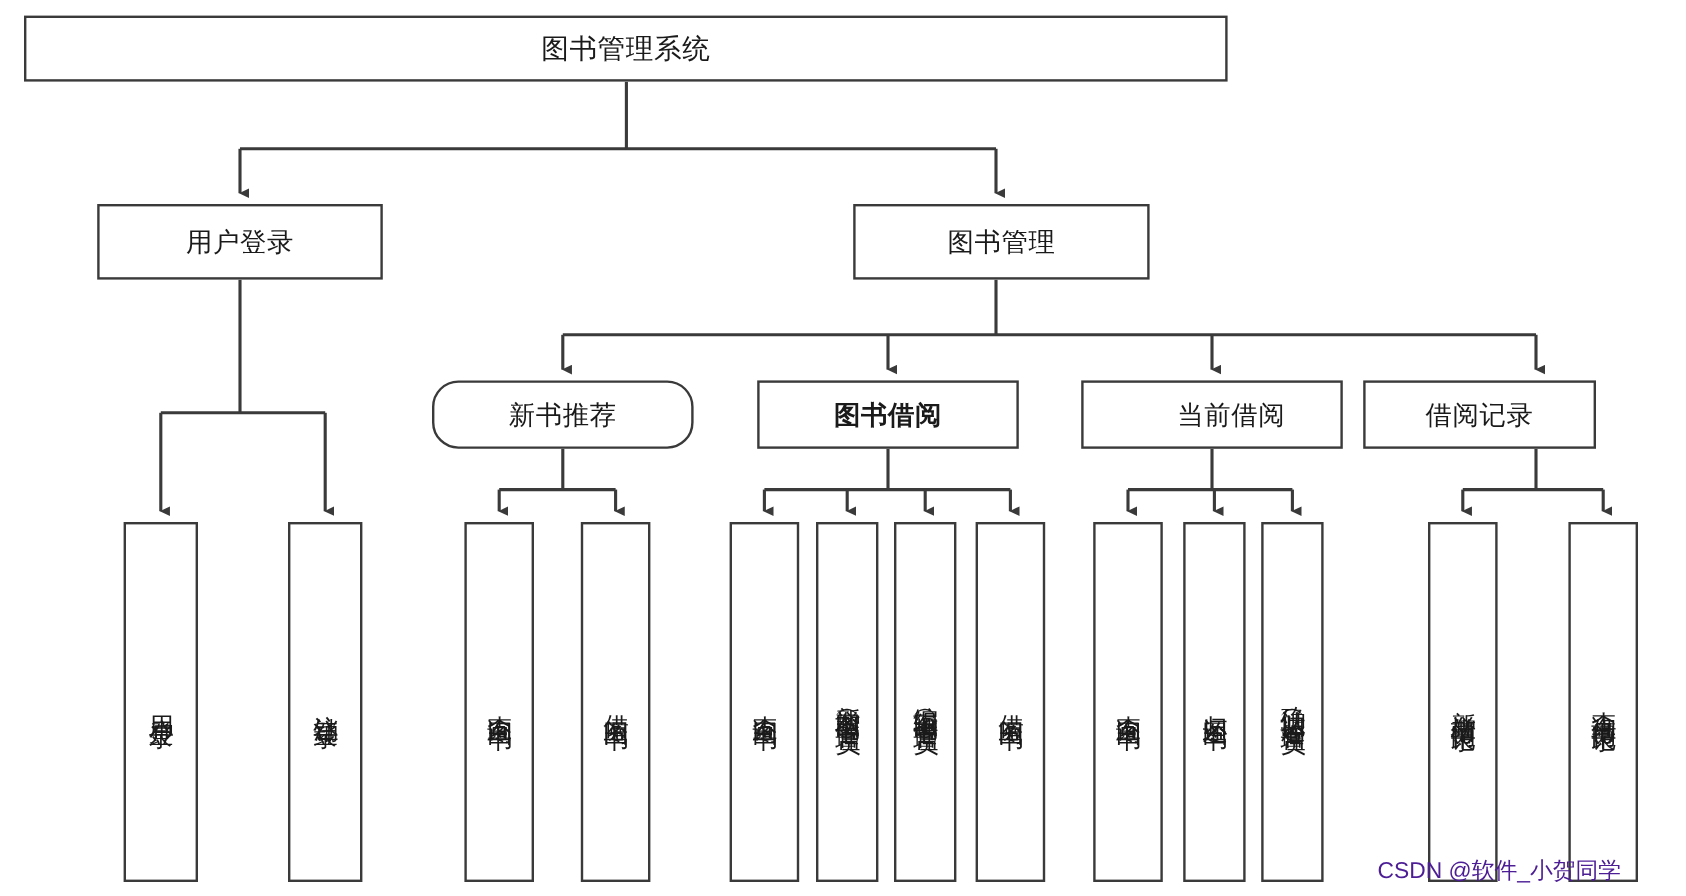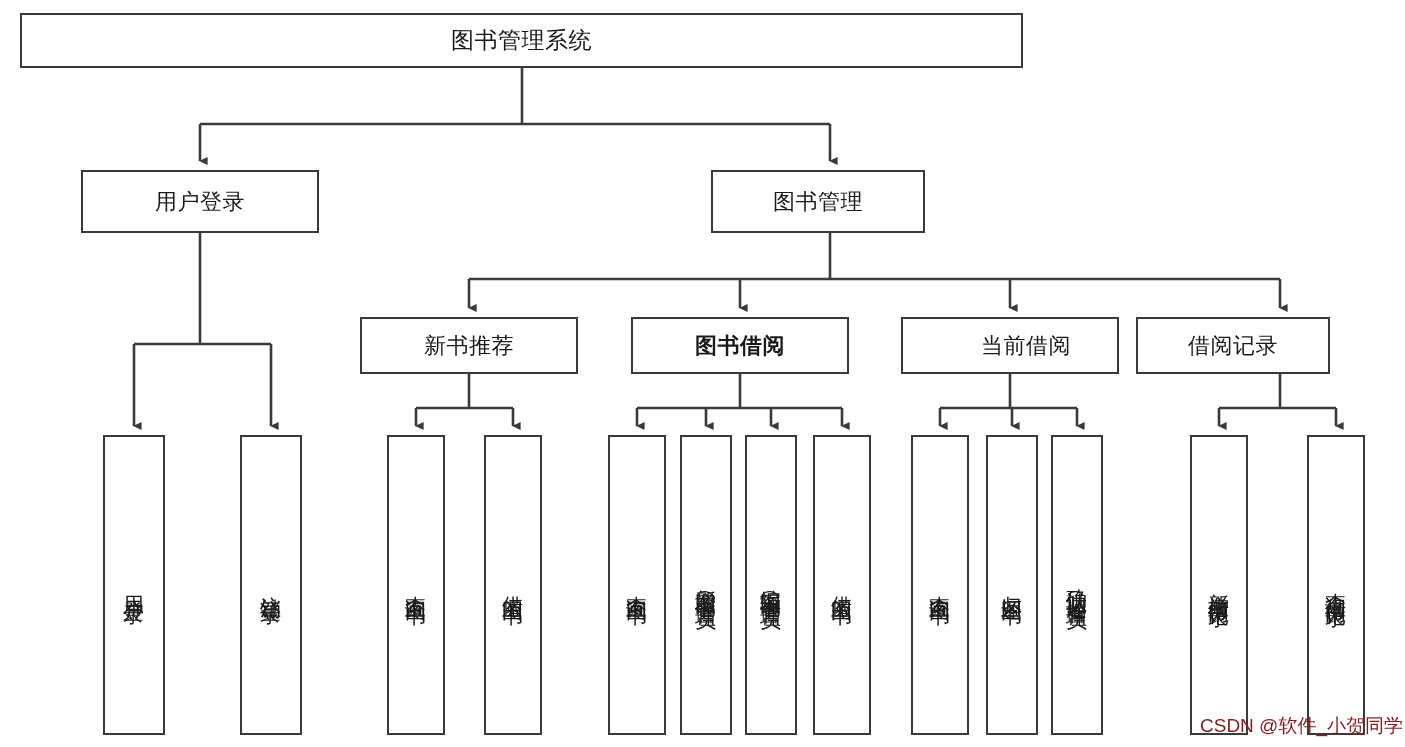--- a/index.html
+++ b/index.html
@@ -117,24 +117,24 @@
       </g>
   </svg>
 
   <div id="node-layer">
       <div class="node-box node-h node-root" style="left: 20px; top: 13px; width: 1003px; height: 55px;">
         <span class="node-label">图书管理系统</span>
       </div>
       <div class="node-box node-h" style="left: 81px; top: 170px; width: 238px; height: 63px;">
         <span class="node-label">用户登录</span>
       </div>
-      <div class="node-box node-h" style="left: 711px; top: 170px; width: 214px; height: 63px;">
+      <div class="node-box node-h" style="left: 711px; top: 170px; width: 247px; height: 63px;">
         <span class="node-label">图书管理</span>
       </div>
-      <div class="node-box node-h" style="left: 360px; top: 317px; width: 218px; height: 57px;">
+      <div class="node-box node-h" style="left: 360px; top: 317px; width: 218px; height: 57px; border-radius: 22px;">
         <span class="node-label">新书推荐</span>
       </div>
       <div class="node-box node-h" style="left: 631px; top: 317px; width: 218px; height: 57px; font-weight: bold;">
         <span class="node-label">图书借阅</span>
       </div>
       <div class="node-box node-h" style="left: 901px; top: 317px; width: 218px; height: 57px; padding-left: 32px;">
         <span class="node-label">当前借阅</span>
       </div>
       <div class="node-box node-h" style="left: 1136px; top: 317px; width: 194px; height: 57px;">
         <span class="node-label">借阅记录</span>
@@ -173,15 +173,15 @@
         <span class="node-label">确认归还（管理员）</span>
       </div>
       <div class="node-box node-v" style="left: 1190px; top: 435px; width: 58px; height: 300px;">
         <span class="node-label">新增借阅记录</span>
       </div>
       <div class="node-box node-v" style="left: 1307px; top: 435px; width: 58px; height: 300px;">
         <span class="node-label">查询借阅记录</span>
       </div>
     </div>
 
-  <div class="watermark" style="left: 1200px; top: 713px; color: #7f1d1d;">CSDN @软件_小贺同学</div>
+  <div class="watermark" style="left: 1148px; top: 713px; color: #4c1d95;">CSDN @软件_小贺同学</div>
 
 </div>
 
 </body></html>

